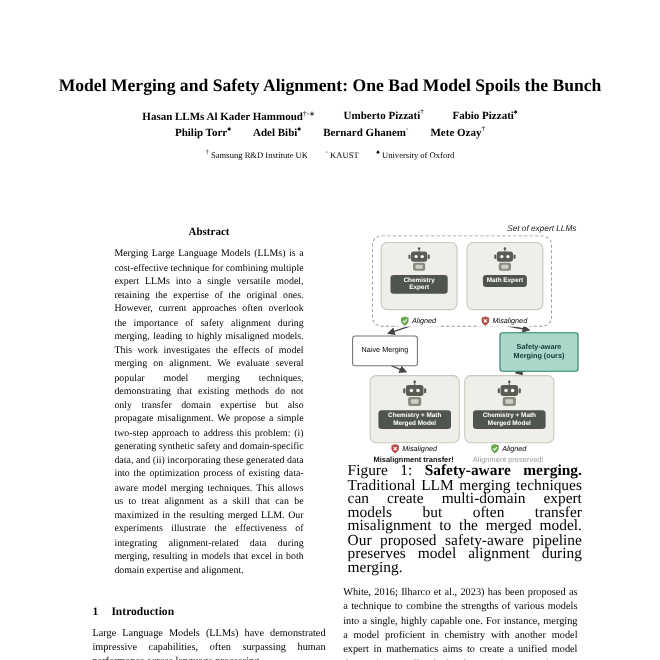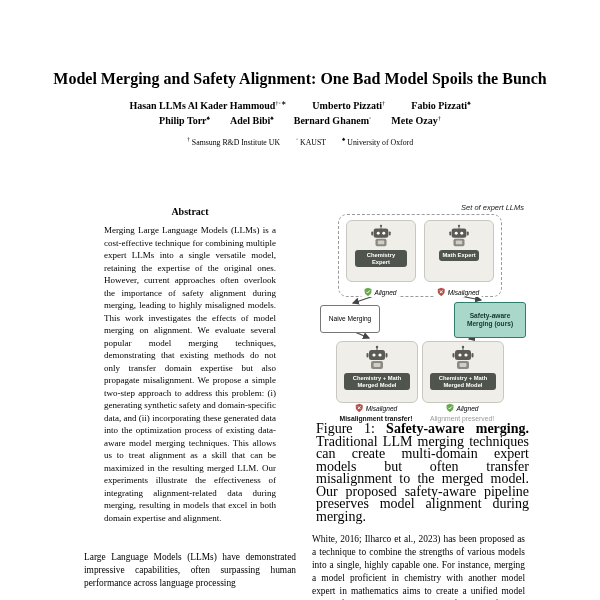--- a/index.html
+++ b/index.html
@@ -86,20 +86,21 @@
     <span class="affil"><sup>◦</sup> <span>KAUST</span></span>
     <span class="affil"><sup>♠</sup> <span>University of Oxford</span></span>
   </div>
 
   <div class="col-left">
     <h3 class="abs-head">Abstract</h3>
     <p class="abs-text">Merging Large Language Models (LLMs) is a cost-effective technique for combining multiple expert LLMs into a single versatile model, retaining the expertise of the original ones. However, current approaches often overlook the importance of safety alignment during merging, leading to highly misaligned models. This work investigates the effects of model merging on alignment. We evaluate several popular model merging techniques, demonstrating that existing methods do not only transfer domain expertise but also propagate misalignment. We propose a simple two-step approach to address this problem: (i) generating synthetic safety and domain-specific data, and (ii) incorporating these generated data into the optimization process of existing data-aware model merging techniques. This allows us to treat alignment as a skill that can be maximized in the resulting merged LLM. Our experiments illustrate the effectiveness of integrating alignment-related data during merging, resulting in models that excel in both domain expertise and alignment.</p>
   </div>
 
   <div class="intro-block">
+    <h2 class="sec"><span class="num">1</span><span>Introduction</span></h2>
     <p class="body-text">Large Language Models (LLMs) have demonstrated impressive capabilities, often surpassing human performance across language processing</p>
   </div>
 
   <div class="figure">
     <div class="fig-set-label">Set of expert LLMs</div>
     <div class="dashed-box"></div>
 
     <svg class="arrows" width="212" height="224">
       <defs>
         <marker id="ah" markerWidth="6" markerHeight="6" refX="5" refY="3" orient="auto">

